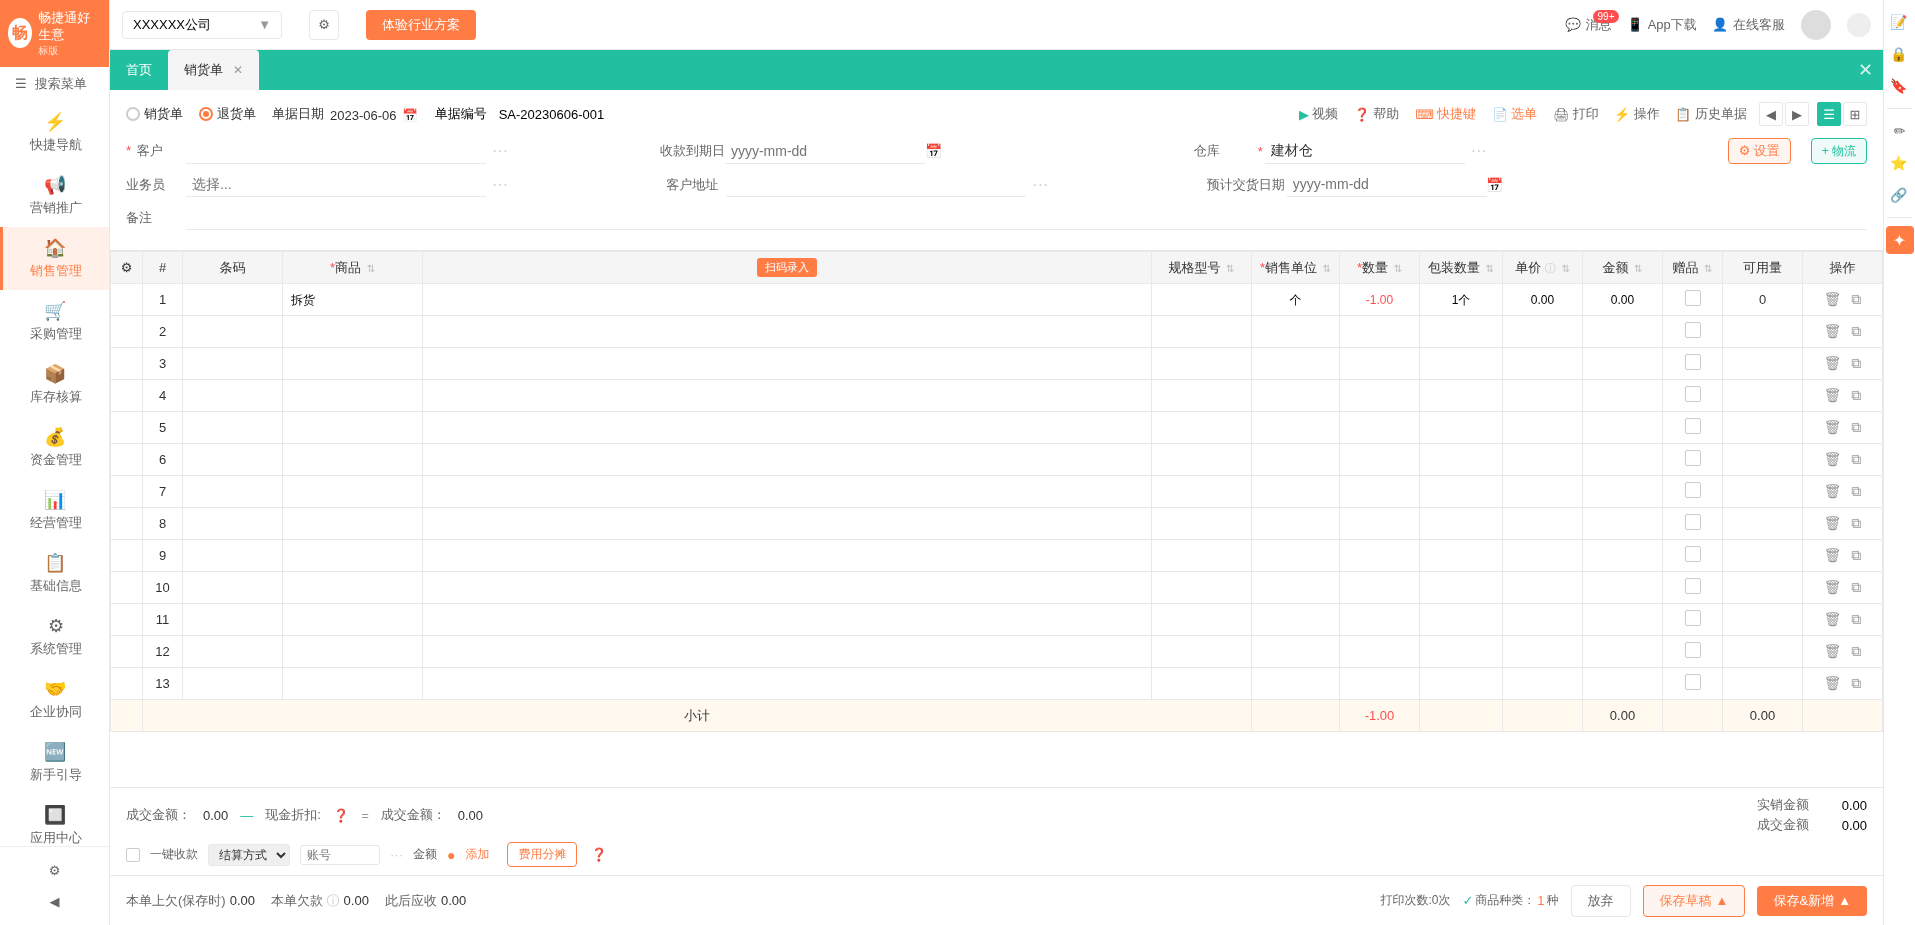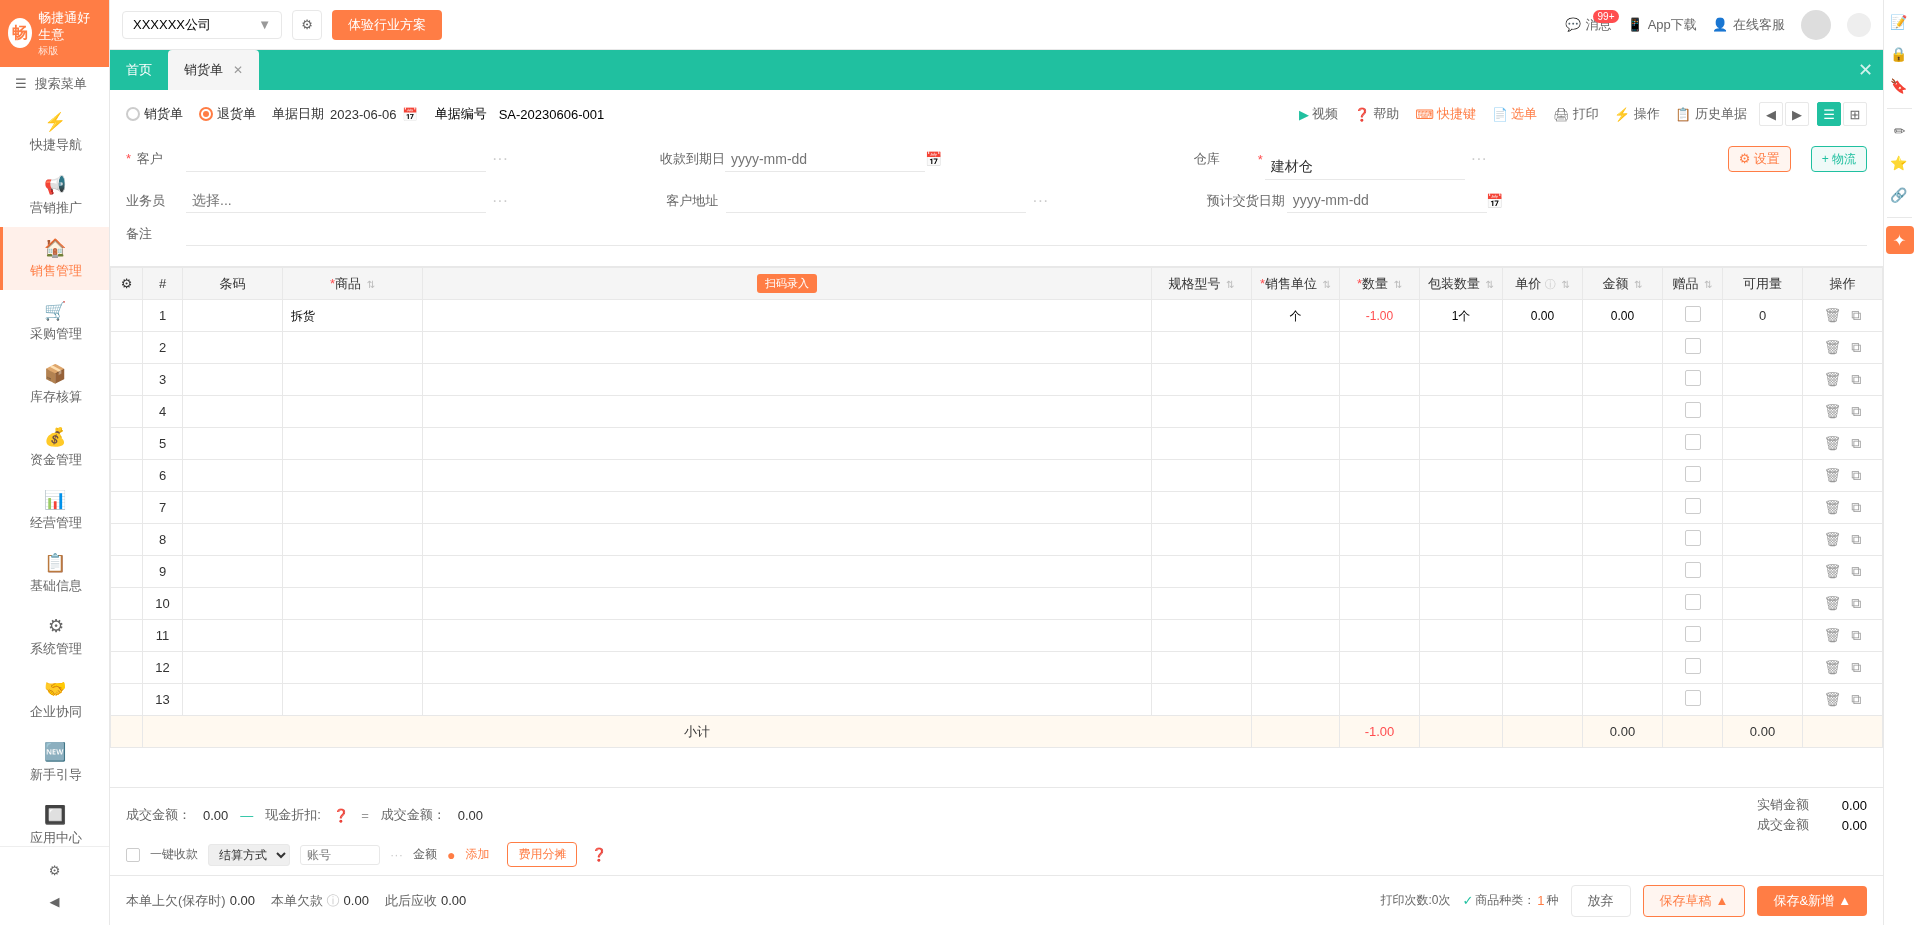--- a/index.html
+++ b/index.html
@@ -15,21 +15,21 @@
     .sidebar-item { display: flex; flex-direction: column; align-items: center; padding: 10px 4px; cursor: pointer; color: #666; font-size: 11px; gap: 3px; border-left: 3px solid transparent; }
     .sidebar-item.active { color: #ff7d45; background: #fff0ea; border-left-color: #ff7d45; }
     .sidebar-item .si-icon { font-size: 18px; }
     .sidebar-bottom { padding: 8px 0; border-top: 1px solid #eee; }
     .sidebar-bottom-item { display: flex; flex-direction: column; align-items: center; padding: 8px 4px; cursor: pointer; color: #666; font-size: 11px; gap: 2px; }
 
     
     .main { flex: 1; display: flex; flex-direction: column; overflow: hidden; }
 
     
-    .topbar { height: 50px; background: #fff; border-bottom: 1px solid #e8e8e8; display: flex; align-items: center; padding: 0 12px; gap: 10px; flex-shrink: 0; }
+    .topbar { height: 50px; background: #fff; border-bottom: 1px solid #e8e8e8; display: flex; align-items: center; padding: 0 12px; gap: 27px; flex-shrink: 0; }
     .company-selector { display: flex; align-items: center; gap: 6px; border: 1px solid #e8e8e8; border-radius: 4px; padding: 4px 10px; cursor: pointer; min-width: 160px; }
     .company-name { flex: 1; font-size: 13px; }
     .company-chevron { color: #999; }
     .gear-btn { width: 30px; height: 30px; border: 1px solid #e8e8e8; border-radius: 4px; display: flex; align-items: center; justify-content: center; cursor: pointer; color: #666; }
     .trial-btn { background: #ff7d45; color: #fff; border: none; border-radius: 4px; padding: 6px 16px; cursor: pointer; font-size: 13px; }
     .topbar-right { margin-left: auto; display: flex; align-items: center; gap: 16px; }
     .topbar-msg { display: flex; align-items: center; gap: 4px; cursor: pointer; color: #666; font-size: 12px; position: relative; }
     .badge { background: #ff4d4f; color: #fff; border-radius: 10px; padding: 1px 5px; font-size: 10px; position: absolute; top: -6px; right: -8px; }
     .topbar-app { display: flex; align-items: center; gap: 4px; cursor: pointer; color: #666; font-size: 12px; }
     .topbar-service { display: flex; align-items: center; gap: 4px; cursor: pointer; color: #666; font-size: 12px; }
@@ -47,21 +47,21 @@
     .content { flex: 1; background: #f5f5f5; overflow-y: auto; display: flex; flex-direction: column; }
     .form-area { background: #fff; margin: 0; padding: 12px 16px; border-bottom: 1px solid #e8e8e8; flex-shrink: 0; }
 
     
     .doc-type-bar { display: flex; align-items: center; gap: 16px; margin-bottom: 12px; }
     .radio-group { display: flex; align-items: center; gap: 16px; }
     .radio-item { display: flex; align-items: center; gap: 4px; cursor: pointer; font-size: 13px; color: #333; }
     .radio-dot { width: 14px; height: 14px; border-radius: 50%; border: 2px solid #ccc; display: flex; align-items: center; justify-content: center; }
     .radio-dot.checked { border-color: #ff7d45; }
     .radio-dot.checked::after { content: ''; width: 6px; height: 6px; border-radius: 50%; background: #ff7d45; display: block; }
-    .date-field { display: flex; align-items: center; gap: 6px; font-size: 13px; }
+    .date-field { display: flex; align-items: flex-end; gap: 6px; font-size: 13px; }
     .date-label { color: #333; }
     .date-value { color: #333; font-weight: 500; }
     .date-icon { color: #20c0a0; cursor: pointer; }
     .doc-number { display: flex; align-items: center; gap: 6px; font-size: 13px; }
     .doc-actions { margin-left: auto; display: flex; align-items: center; gap: 8px; }
     .action-btn { display: flex; align-items: center; gap: 3px; font-size: 12px; color: #666; cursor: pointer; padding: 2px 4px; }
     .action-btn .icon { color: #20c0a0; }
     .action-btn-orange { color: #ff7d45; }
     .nav-arrows { display: flex; gap: 2px; }
     .view-toggle { display: flex; gap: 2px; }
@@ -331,21 +331,21 @@
           <span class="field-dots">···</span>
         </div>
         <div class="form-field" style="flex:1.5;">
           <span class="field-label">收款到期日</span>
           <input class="field-input" placeholder="yyyy-mm-dd" style="max-width: 200px;">
           <span class="field-calendar">📅</span>
         </div>
         <div class="form-field" style="flex:1.5;">
           <span class="field-label" style="white-space:nowrap;margin-right:4px;">仓库</span>
           <span style="color:#ff4d4f;margin-right:2px;">*</span>
-          <input class="field-input" value="建材仓" style="max-width: 200px; margin-top: 17px;">
+          <input class="field-input" value="建材仓" style="max-width: 200px;">
           <span class="field-dots">···</span>
         </div>
         <div class="right-actions">
           <button class="settings-btn">
             <span>⚙</span>
             <span>设置</span>
           </button>
           <button class="logistics-btn">+ 物流</button>
         </div>
       </div>

